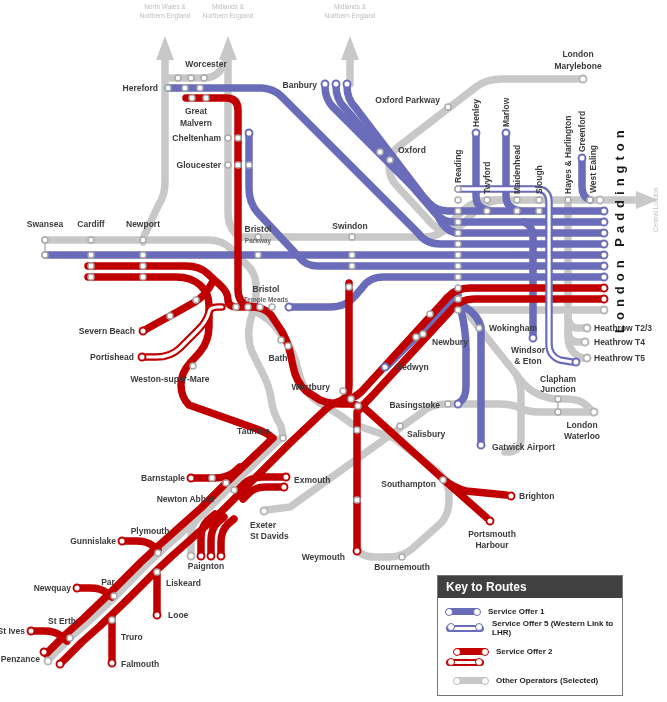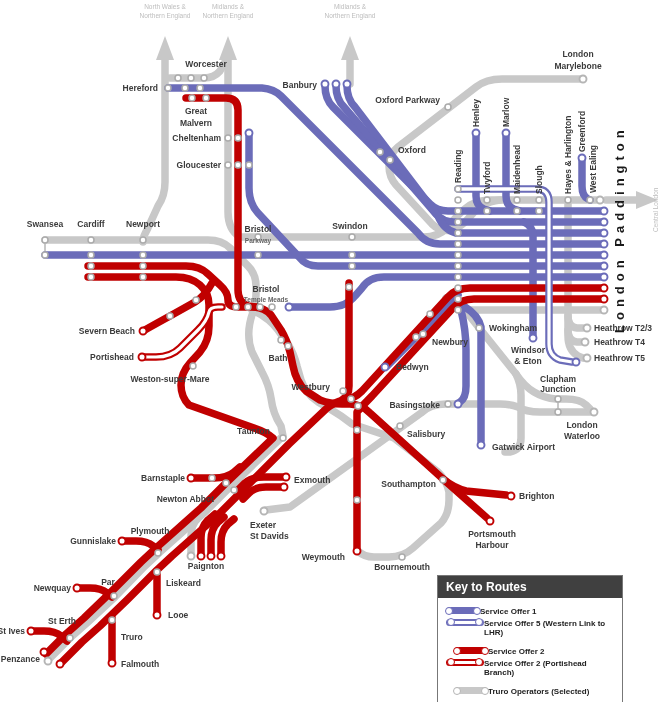--- a/index.html
+++ b/index.html
@@ -20,21 +20,21 @@
   .sub{font:bold 6.5px "Liberation Sans",sans-serif;fill:#666;}
   .tiny{font:6.5px "Liberation Sans",sans-serif;fill:#BDBDBD;}
   .pad{font:bold 13px "Liberation Sans",sans-serif;fill:#1a1a1a;letter-spacing:5px;}
   .arrowhead{fill:#C8C8C8;stroke:none;}
   
   .legend{position:absolute;left:437px;top:575px;width:186px;background:#fff;
           border:1px solid #777;box-sizing:border-box;}
   .legend-title{background:#404040;color:#fff;font:bold 12px "Liberation Sans",sans-serif;
                 padding:4px 8px;}
   .legend-body{padding:6px 8px 7px 8px;}
-  .lrow{display:flex;align-items:flex-start;margin:3px 0;}
+  .lrow{display:flex;align-items:center;gap:8px;margin:3px 0;}
   .lrow.gap{margin-top:10px;margin-left:8px;}
   .lrow span{font:bold 8px "Liberation Sans",sans-serif;color:#222;}
   .sw{position:relative;width:34px;height:7px;border-radius:4px;flex:0 0 auto;}
   .sw::before,.sw::after{content:"";position:absolute;top:50%;width:6px;height:6px;
      border-radius:50%;background:#fff;transform:translateY(-50%);}
   .sw::before{left:-1px;} .sw::after{right:-1px;}
   .sw.bsolid{background:#6B6CB9;} .sw.bsolid::before,.sw.bsolid::after{border:1.6px solid #6B6CB9;}
   .sw.bout{background:#fff;border:2px solid #6B6CB9;height:3px;}
   .sw.bout::before,.sw.bout::after{border:1.6px solid #6B6CB9;top:0.5px;}
   .sw.rsolid{background:#C00000;} .sw.rsolid::before,.sw.rsolid::after{border:1.6px solid #C00000;}
@@ -393,22 +393,21 @@
       <div class="lrow">
         <div class="sw bout"></div>
         <span>Service Offer 5 (Western Link to LHR)</span>
       </div>
       <div class="lrow gap">
         <div class="sw rsolid"></div>
         <span>Service Offer 2</span>
       </div>
       <div class="lrow">
         <div class="sw rout"></div>
-        <span>Service Offer 2 (Portishead Branch)</span>
       </div>
       <div class="lrow gap">
         <div class="sw gsolid"></div>
-        <span>Truro Operators (Selected)</span>
+        <span>Other Operators (Selected)</span>
       </div>
 
     </div>
   </div>
 </div>
 
 </body></html>

